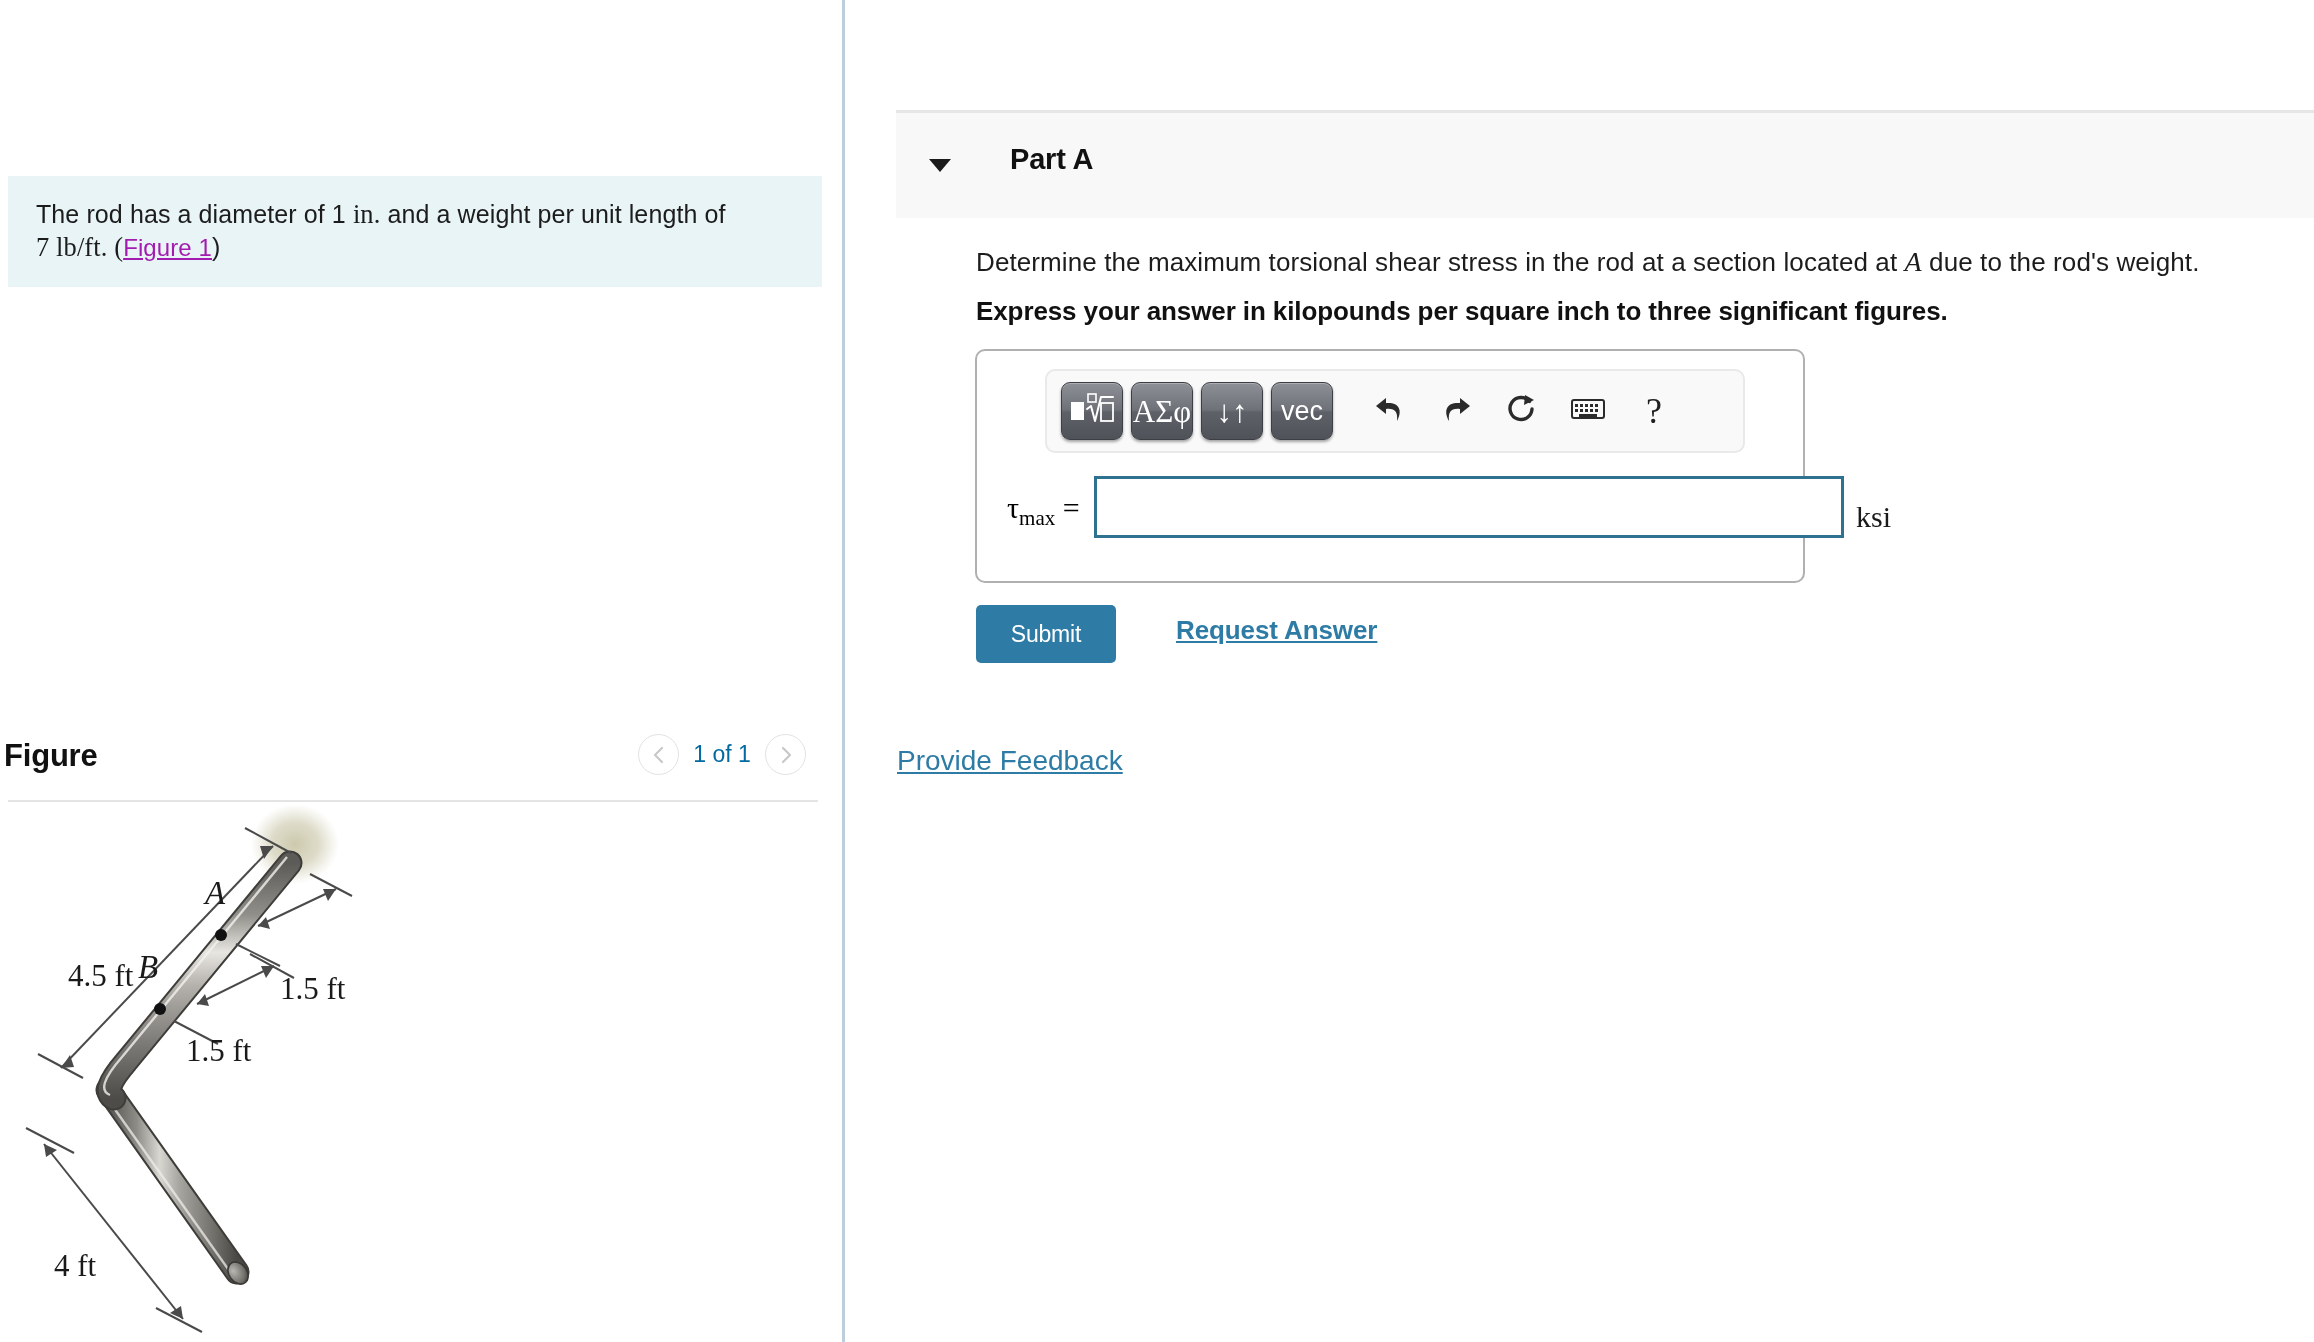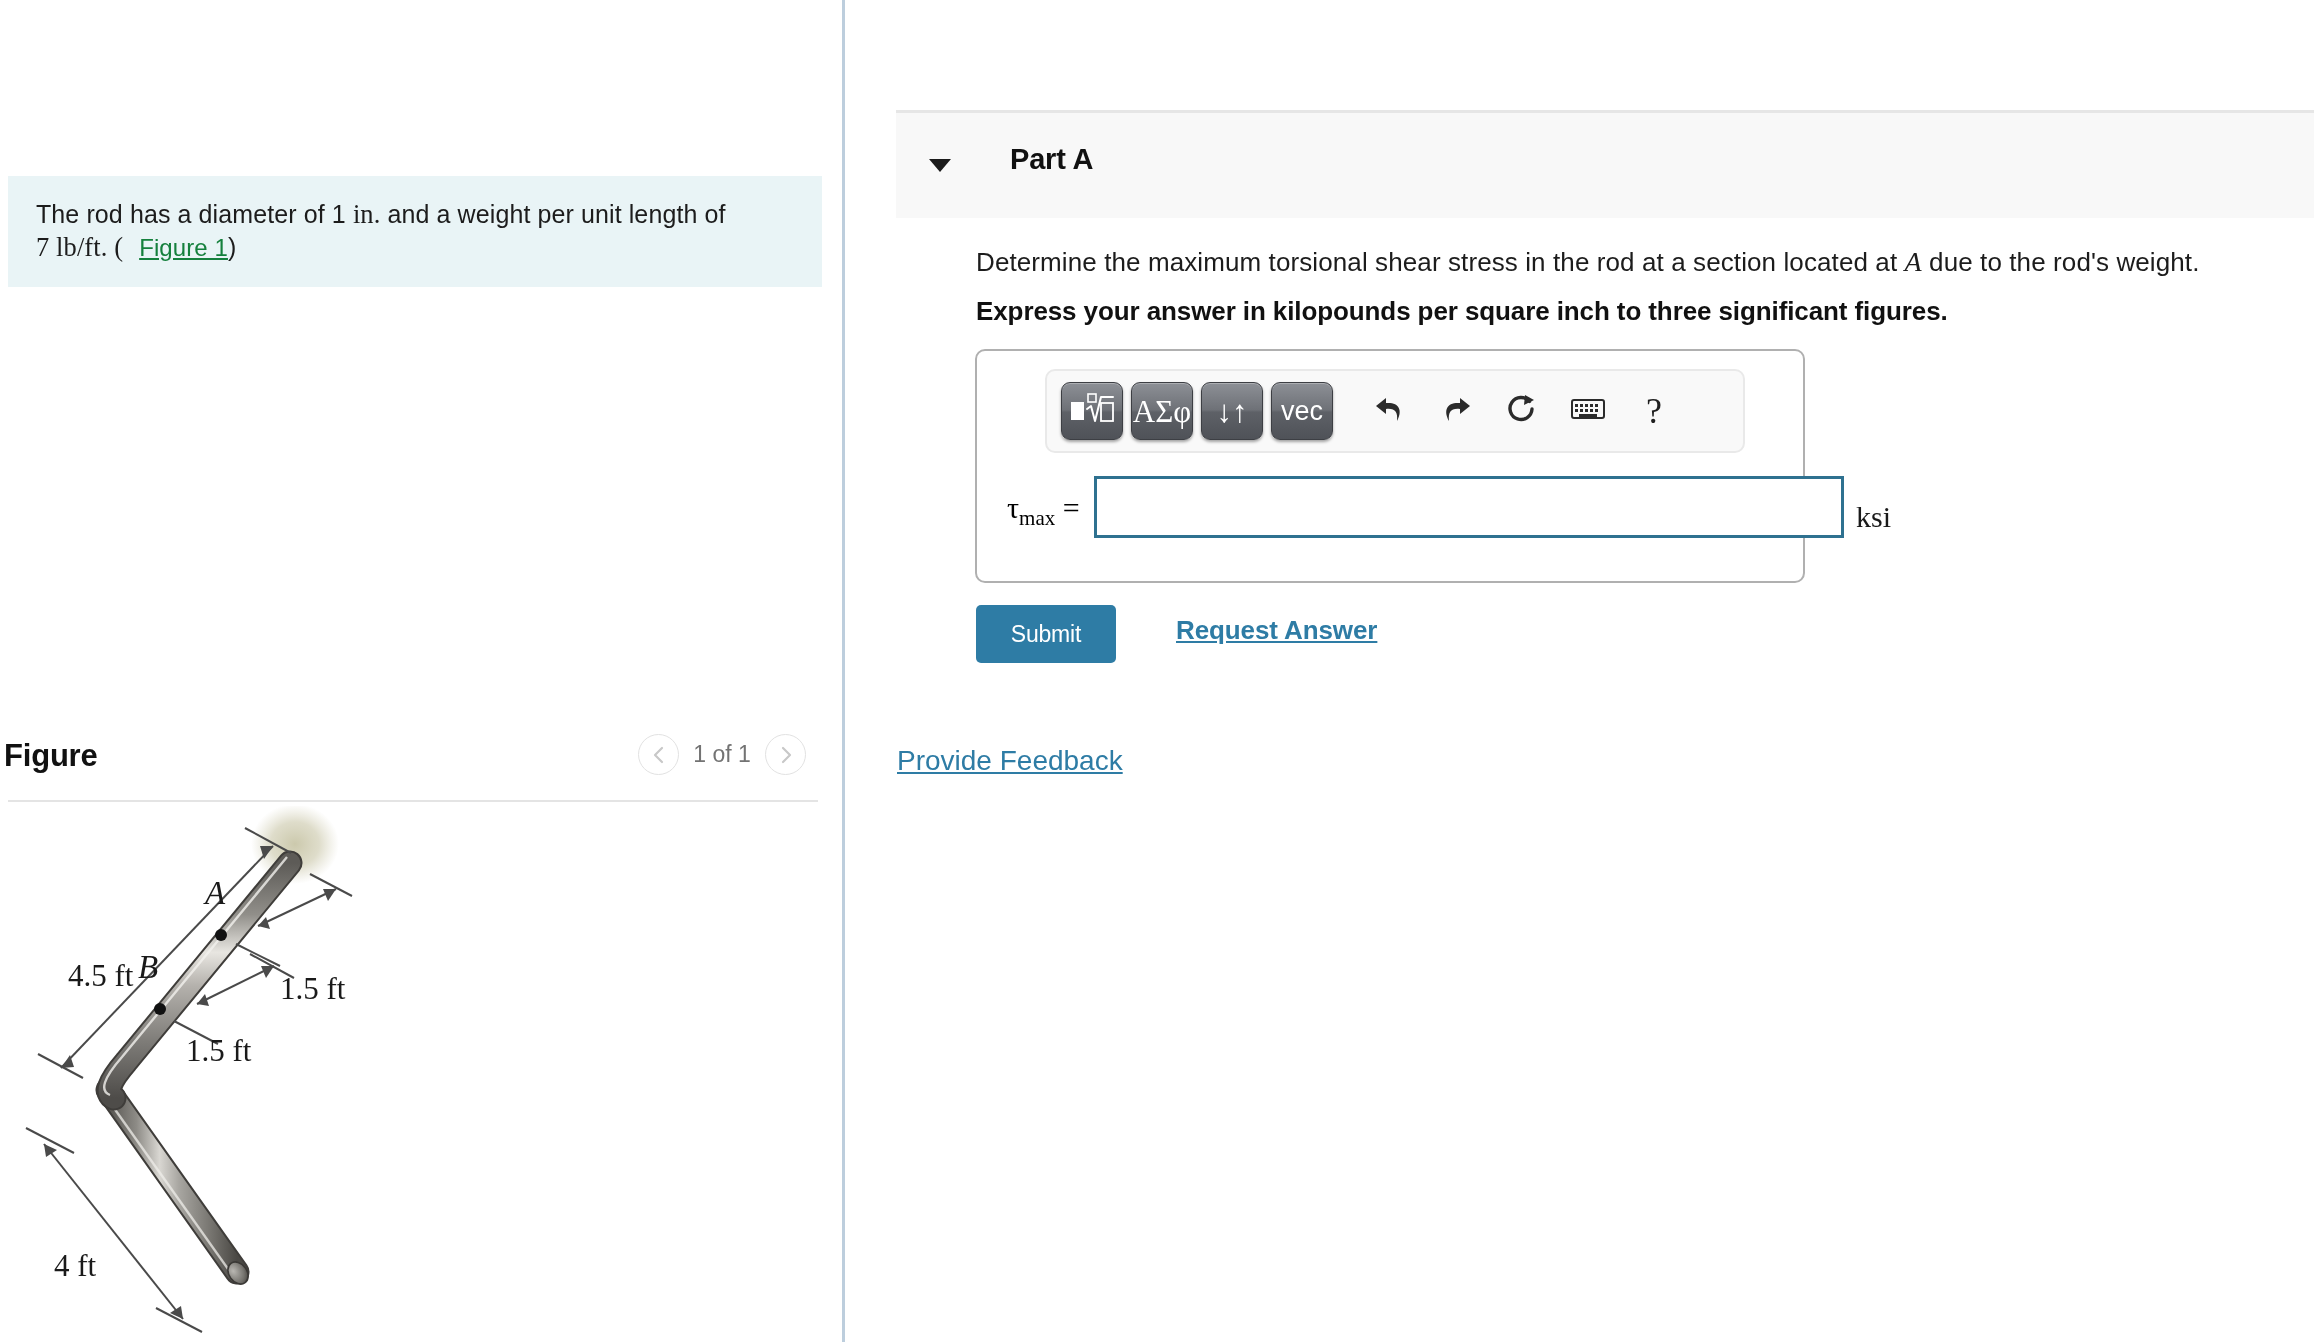--- a/index.html
+++ b/index.html
@@ -45,26 +45,25 @@
   }
   .problem-text {
     font-family: "Liberation Serif", serif;
     font-size: 26.5px;
     line-height: 33px;
     color: #1c1c1c;
     letter-spacing: 0.1px;
   }
   .problem-text .sans { font-family: "Liberation Sans", sans-serif; font-size: 25px; }
   .fig-link {
-    color: #15803d;
+    color: #a21caf;
     text-decoration: underline;
     cursor: pointer;
     font-family: "Liberation Sans", sans-serif;
     font-size: 24px;
-    margin-left: 16px;
   }
 
   
   #figure-header {
     position: absolute;
     left: 4px;
     top: 730px;
     width: 814px;
     height: 68px;
   }
@@ -92,21 +91,21 @@
     background: #ffffff;
     display: flex;
     align-items: center;
     justify-content: center;
     cursor: pointer;
     box-sizing: border-box;
   }
   .pager-btn svg { display: block; }
   .pager-count {
     font-size: 23px;
-    color: #737373;
+    color: #0369a1;
     min-width: 58px;
     text-align: center;
   }
   #figure-rule {
     position: absolute;
     left: 8px;
     top: 800px;
     width: 810px;
     height: 2px;
     background: #e4e4e4;

